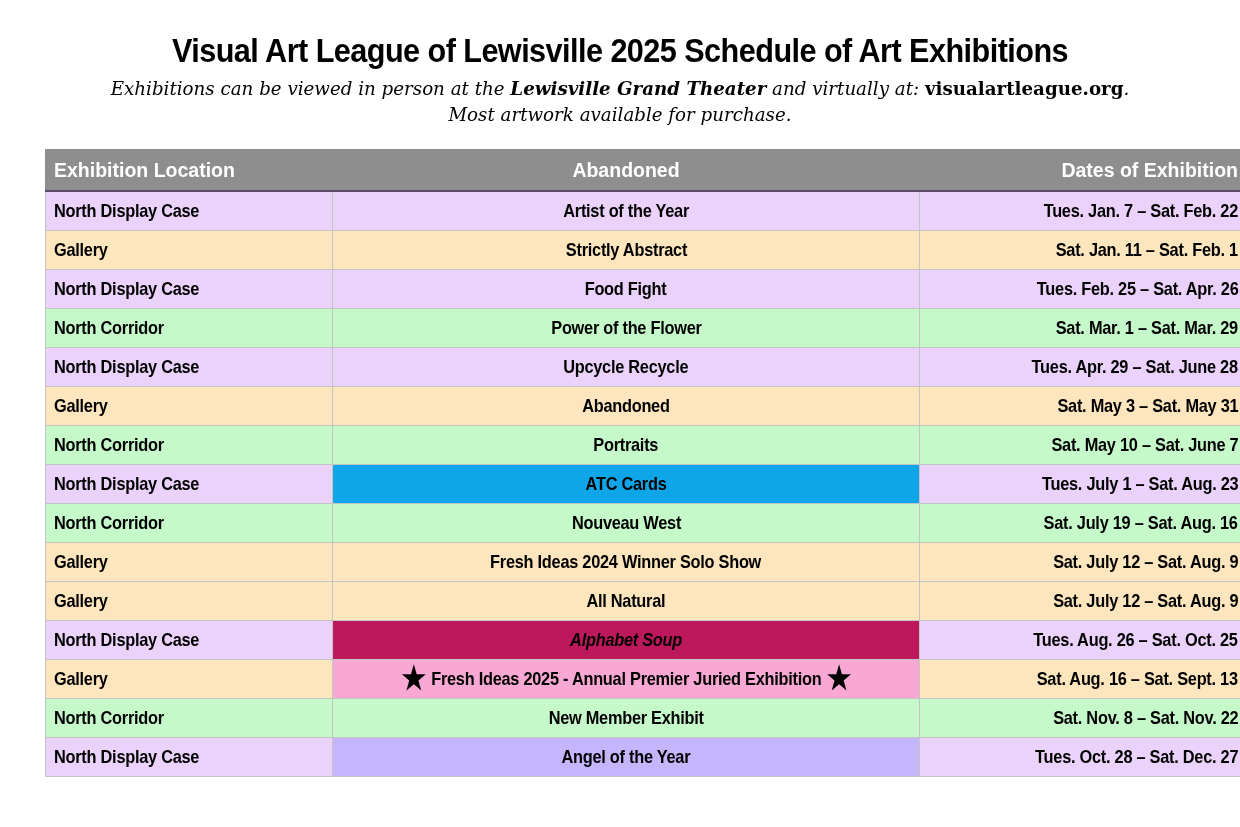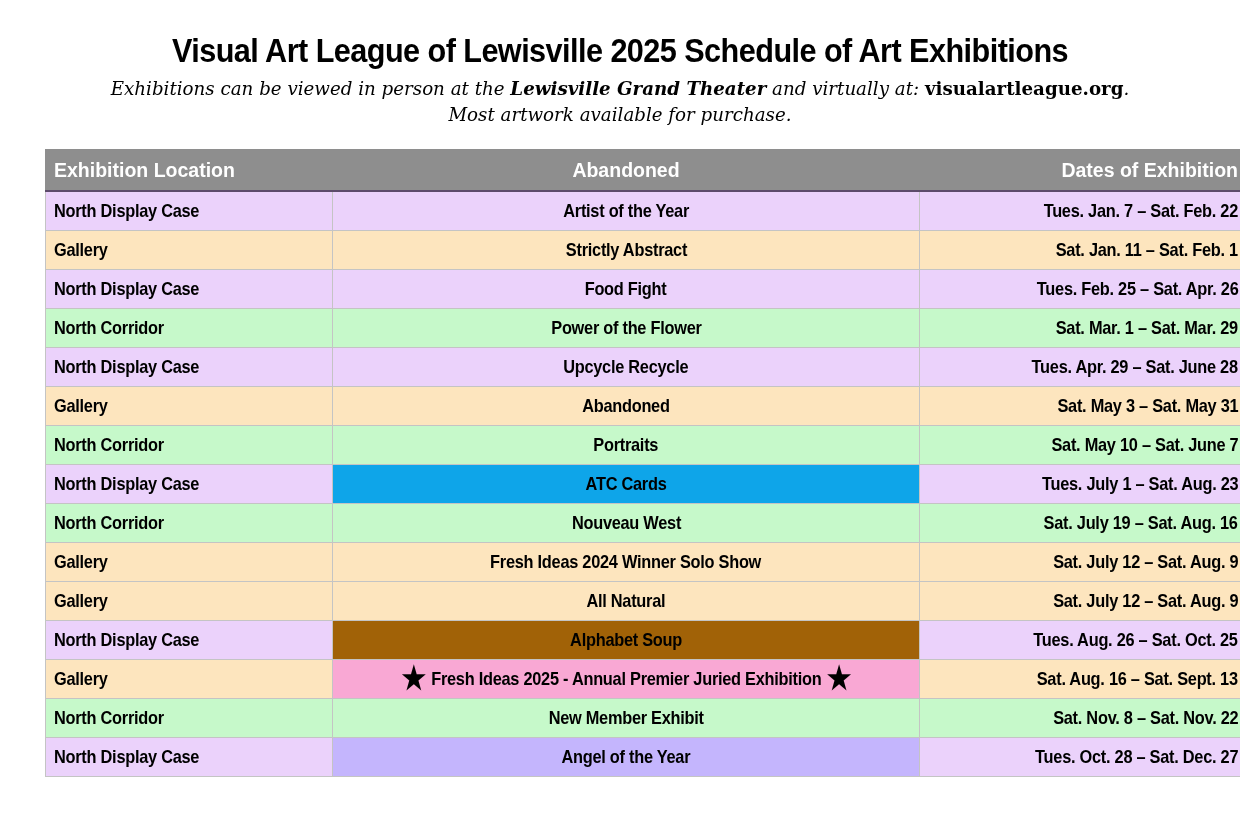--- a/index.html
+++ b/index.html
@@ -170,21 +170,21 @@
         <td class="col-ex" style="background: rgb(253, 229, 190);"><span class="cond"><span>Fresh Ideas 2024 Winner Solo Show</span></span></td>
         <td class="col-dates" style="background: rgb(253, 229, 190);"><span class="cond">Sat. July 12 – Sat. Aug. 9</span></td>
       </tr>
       <tr class="row-orange">
         <td class="col-loc" style="background: rgb(253, 229, 190);"><span class="cond">Gallery</span></td>
         <td class="col-ex" style="background: rgb(253, 229, 190);"><span class="cond"><span>All Natural</span></span></td>
         <td class="col-dates" style="background: rgb(253, 229, 190);"><span class="cond">Sat. July 12 – Sat. Aug. 9</span></td>
       </tr>
       <tr class="row-purple">
         <td class="col-loc" style="background: rgb(235, 210, 251);"><span class="cond">North Display Case</span></td>
-        <td class="col-ex" style="background: #a16207;"><span class="cond"><span>Alphabet Soup</span></span></td>
+        <td class="col-ex" style="background: #be185d; font-style: italic;"><span class="cond"><span>Alphabet Soup</span></span></td>
         <td class="col-dates" style="background: rgb(235, 210, 251);"><span class="cond">Tues. Aug. 26 – Sat. Oct. 25</span></td>
       </tr>
       <tr class="row-orange">
         <td class="col-loc" style="background: rgb(253, 229, 190);"><span class="cond">Gallery</span></td>
         <td class="col-ex" style="background: #f9a8d4; margin-left: 37px;"><span class="cond"><span class="star">★</span><span>Fresh Ideas 2025 - Annual Premier Juried Exhibition</span><span class="star">★</span></span></td>
         <td class="col-dates" style="background: rgb(253, 229, 190);"><span class="cond">Sat. Aug. 16 – Sat. Sept. 13</span></td>
       </tr>
       <tr class="row-green">
         <td class="col-loc" style="background: rgb(198, 249, 202);"><span class="cond">North Corridor</span></td>
         <td class="col-ex" style="background: rgb(198, 249, 202);"><span class="cond"><span>New Member Exhibit</span></span></td>

